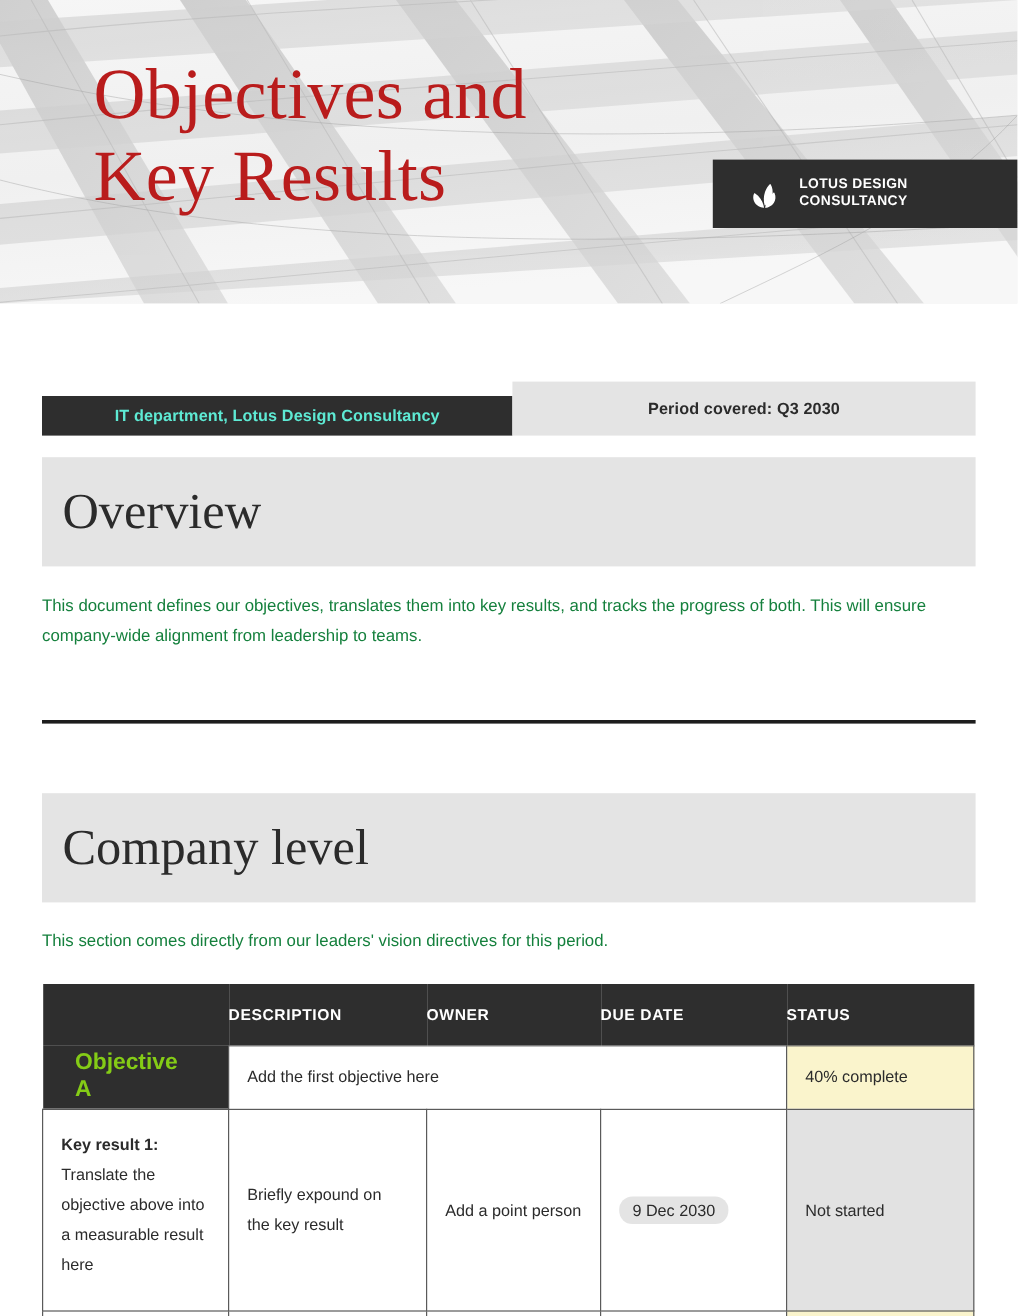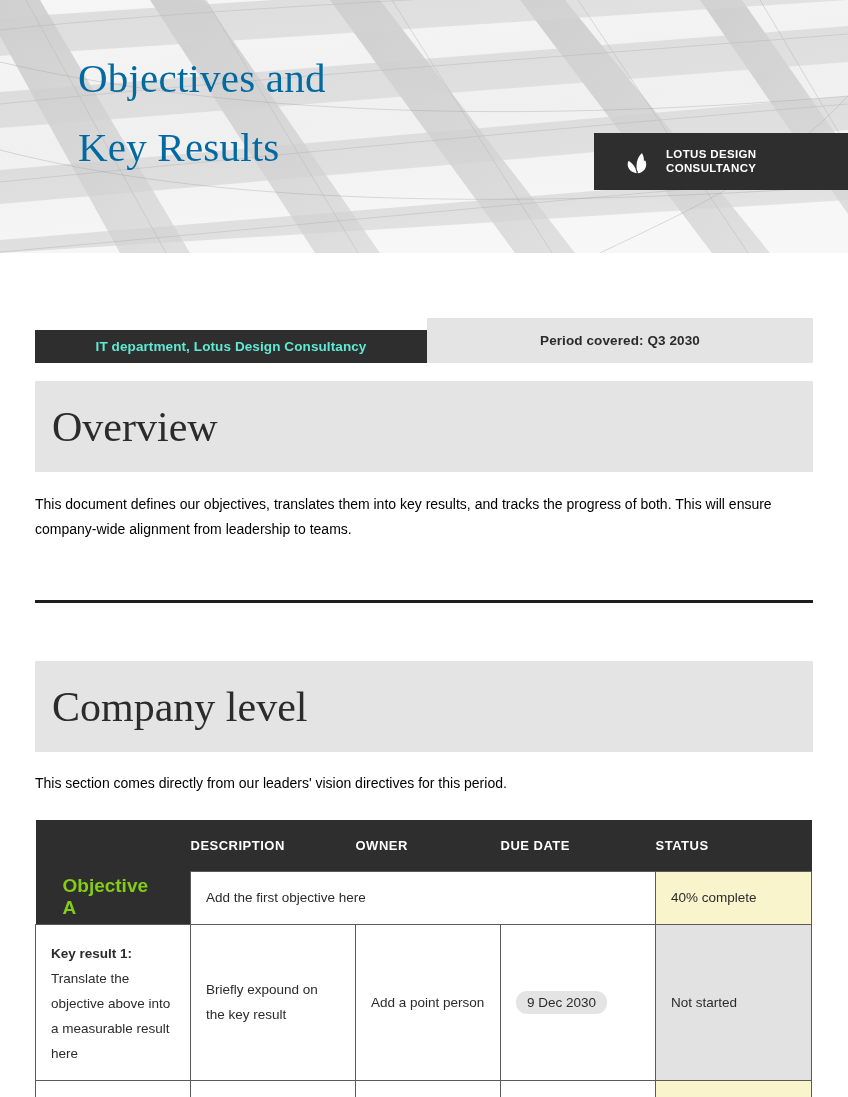--- a/index.html
+++ b/index.html
@@ -18,23 +18,23 @@
     overflow: hidden;
     background: #f2f2f2;
   }
   .hero-bg { position:absolute; inset:0; }
   .hero-bg svg { display:block; width:100%; height:100%; }
 
   .hero-title {
     position: absolute;
     left: 78px; top: 44px;
     font-family: "Liberation Serif", serif;
-    font-size: 41px;
+    font-size: 60px;
     line-height: 69px;
-    color: #0369a1;
+    color: #b91c1c;
     letter-spacing: 0.2px;
     white-space: pre-line;
     text-shadow: 0 0 1px rgba(255,255,255,0.35);
   }
 
   .logo-badge {
     position: absolute;
     left: 594px; top: 133px;
     width: 290px; height: 57px;
     background: #2e2e2e;
@@ -93,21 +93,21 @@
     font-family: "Liberation Serif", serif;
     font-weight: normal;
     font-size: 42px;
     line-height: 46px;
     color: #2b2b2b;
   }
 
   .para {
     font-size: 14px;
     line-height: 25px;
-    color: #000000;
+    color: #15803d;
     margin-top: 20px;
     max-width: 766px;
   }
 
   .rule {
     height: 3px;
     background: #1d1d1d;
     margin-top: 58px;
   }
 
@@ -163,21 +163,21 @@
   td.obj-status {
     background: #faf4cc;
     border: 1px solid #5a5a5a;
     border-left: none;
     padding: 0 15px;
   }
 
   tr.kr-row td {
     border: 1px solid #5a5a5a;
     background: #ffffff;
-    padding: 14px 15px;
+    padding: 26px 15px;
     vertical-align: middle;
     line-height: 25px;
   }
   tr.kr-row td.kr-name { vertical-align: top; padding-top: 16px; }
   tr.kr-row td.kr-status {
     background: #e2e2e2;
     border-left: none;
     margin-left: 38px;
   }
   .kr-label { font-weight: bold; display:block; }

